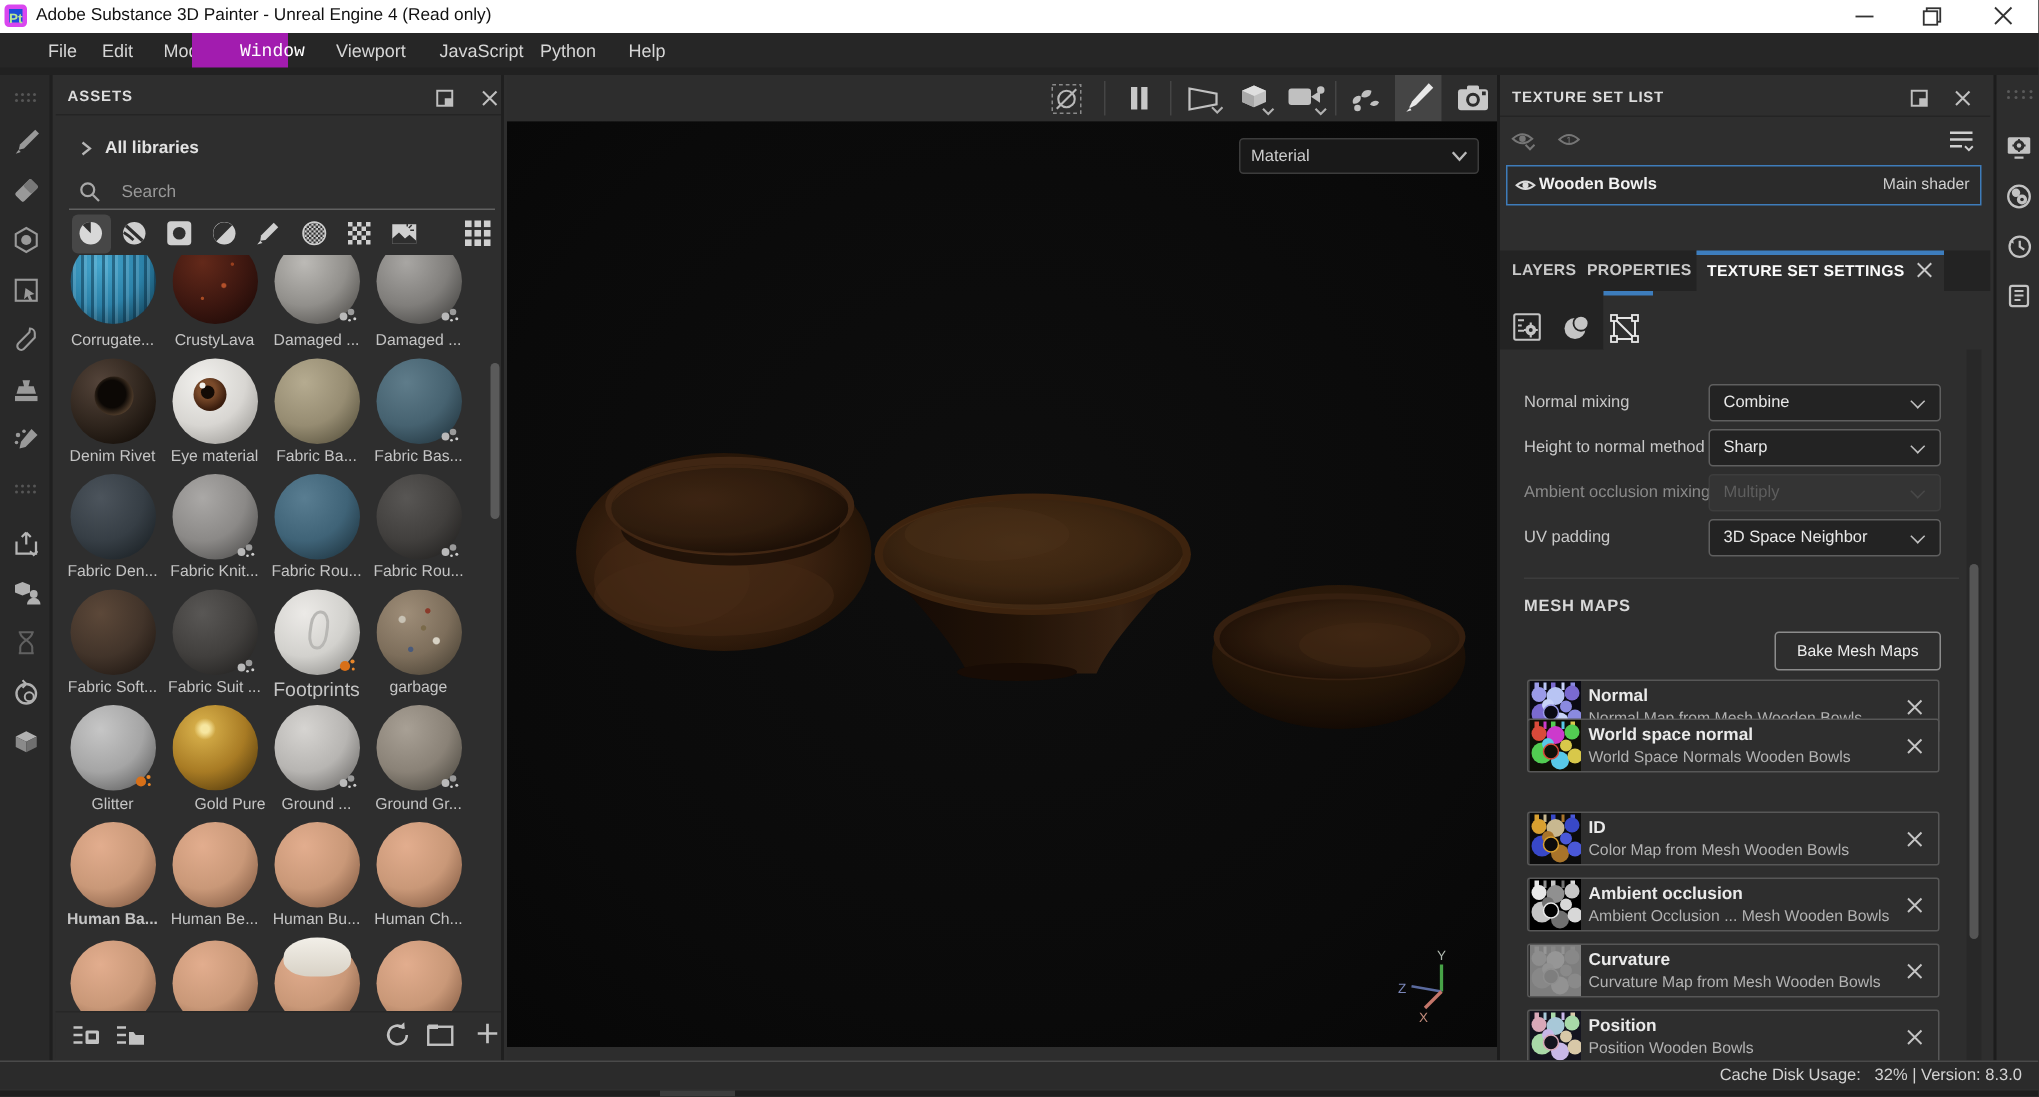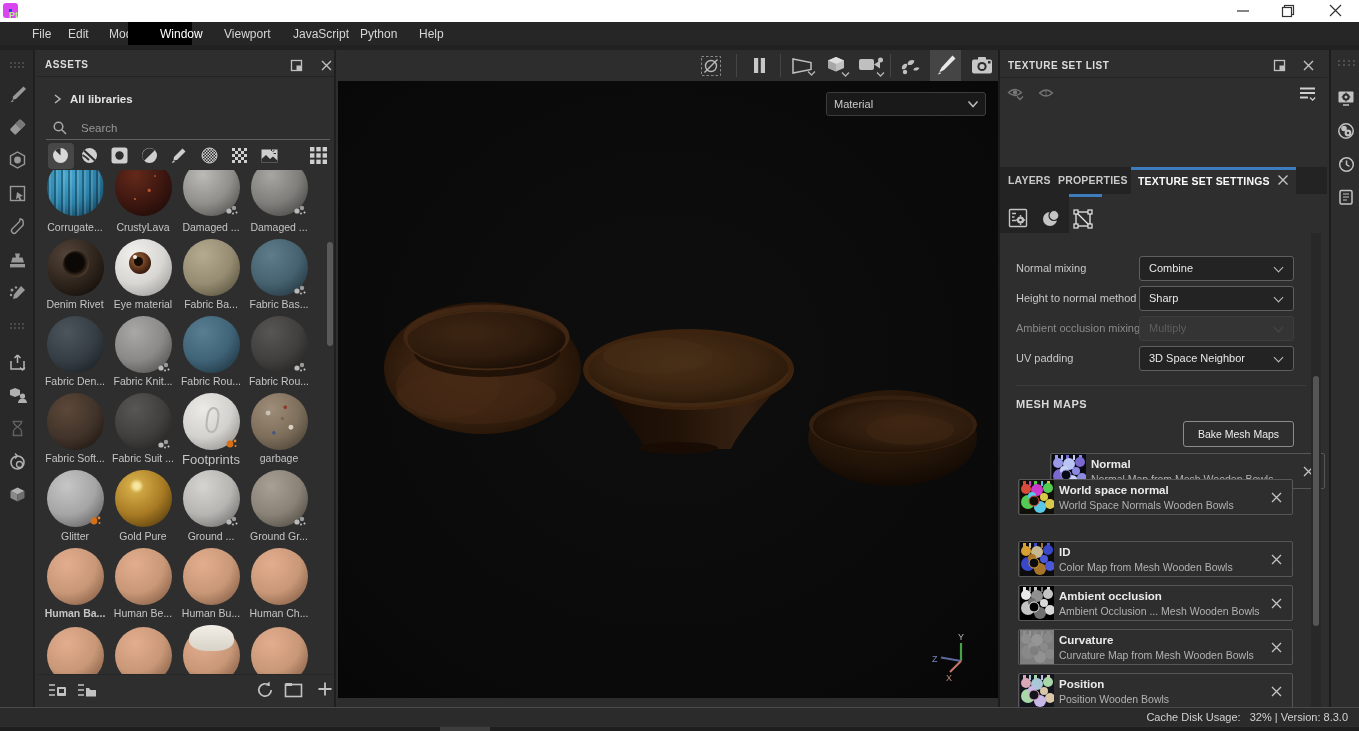--- a/index.html
+++ b/index.html
@@ -2,27 +2,27 @@
 <html><head>
 <meta charset="utf-8">
 <style>
 * { margin:0; padding:0; box-sizing:border-box; }
 html,body { width:1359px; height:731px; overflow:hidden; background:#2e2e2e;
   font-family:"Liberation Sans", sans-serif; position:relative; }
 .abs { position:absolute; }
 
 #titlebar { position:absolute; left:0; top:0; width:1359px; height:22px; background:#ffffff; }
 #pticon { position:absolute; left:3px; top:3px; width:15px; height:15px; border-radius:3px;
-  background:#1d4ed8; border:6px solid #d946ef; color:#b9e892; font-size:9px; font-weight:bold;
+  background:#1d4ed8; border:3px solid #d946ef; color:#b9e892; font-size:9px; font-weight:bold;
   text-align:center; line-height:13px; }
 #titletext { position:absolute; left:24px; top:0; height:22px; line-height:21px; font-size:11.5px; color:#111; }
 
 #menubar { position:absolute; left:0; top:22px; width:1359px; height:24px; background:#262626; }
 .mi { position:absolute; top:0; height:24px; line-height:24px; font-size:12px; color:#d6d6d6; text-align:center;padding-left:32px; }
-.mi.hl { background:#000000; color:#ffffff; }
+.mi.hl { background:#a21caf; color:#ffffff;font-family:Liberation Mono, monospace; }
 
 #lefttool { position:absolute; left:0; top:46px; width:35px; height:661px; background:#292929; border-right:2px solid #1f1f1f; }
 .lticon { position:absolute; left:7px; width:21px; height:21px; }
 
 #assets { position:absolute; left:37px; top:46px; width:299px; height:661px; background:#2e2e2e; border-right:2px solid #1f1f1f; overflow:hidden; }
 
 
 #vptool { position:absolute; left:338px; top:50px; width:660px; height:31px; background:#2d2d2d; }
 #viewport { position:absolute; left:338px; top:81px; width:660px; height:617px; background:#0b0b0b; }
 #vpbottom { position:absolute; left:338px; top:698px; width:660px; height:9px; background:#2d2d2d; }
@@ -44,20 +44,21 @@
 .dd.dis::after { border-color:#484848; }
 .mitem { position:absolute; left:18px; width:275px; height:36px; border:1px solid #575757; border-radius:2px; background:#2e2e2e; }
 .mtitle { position:absolute; left:40px; top:4px; font-size:11.5px; font-weight:bold; color:#eaeaea; }
 .msub { position:absolute; left:40px; top:19px; font-size:10.5px; color:#b2b2b2; white-space:nowrap; }
 .mx { position:absolute; right:9px; top:11px; width:13px; height:13px; }
 </style>
 </head>
 <body>
 <div id="titlebar">
   <div id="pticon">Pt</div>
+  <div id="titletext">Adobe Substance 3D Painter - Unreal Engine 4 (Read only)</div>
   <svg class="abs" style="left:1230px;top:0" width="120" height="22" viewBox="0 0 120 22">
     <line x1="7" y1="11" x2="19" y2="11" stroke="#333" stroke-width="1.2"></line>
     <rect x="54.5" y="5.5" width="9" height="9" fill="none" stroke="#333" stroke-width="1.2"></rect>
     <rect x="52.5" y="7.5" width="9" height="9" fill="#fff" stroke="#333" stroke-width="1.2"></rect>
     <path d="M100 5 L111 16 M111 5 L100 16" stroke="#333" stroke-width="1.2"></path>
   </svg>
 </div>
 <div id="menubar">
   <div class="mi" style="left:0px;width:35px;">File</div>
   <div class="mi" style="left:36px;width:41px;">Edit</div>
@@ -316,21 +317,21 @@
   <div class="abs" style="left:213.5px;top:223px;width:57px;height:57px;border-radius:50%;background:radial-gradient(circle 4px at 30% 35%, #c8c2b4 0 50%, transparent 70%), radial-gradient(circle 3px at 60% 25%, #8a3a2a 0 50%, transparent 70%), radial-gradient(circle 4px at 70% 60%, #d8d2c4 0 50%, transparent 70%), radial-gradient(circle 3px at 40% 70%, #4a5a7a 0 50%, transparent 70%), radial-gradient(circle 3px at 55% 45%, #7a6a4a 0 50%, transparent 70%), radial-gradient(circle at 35% 28%, #9e8d78 0%, #7d6e5b 52%, #4a4235 90%);"></div>
   <div class="abs" style="left:208px;top:282px;width:68px;height:14px;text-align:center;font-size:10.5px;color:#c4c4c4;white-space:nowrap;overflow:hidden;">garbage</div>
   <div class="abs" style="left:9.5px;top:300px;width:57px;height:57px;border-radius:50%;background:radial-gradient(circle at 35% 28%, #c6c6c6 0%, #a5a5a5 52%, #5f5f5f 90%);"></div>
   <svg class="abs" style="left:51.5px;top:344px" width="14" height="12" viewBox="0 0 14 12">
         <circle cx="5" cy="7" r="3.4" fill="#d87018"></circle>
         <circle cx="10" cy="4" r="1.4" fill="#e8872a"></circle>
         <circle cx="10.5" cy="9" r="1" fill="#e8872a"></circle>
       </svg>
   <div class="abs" style="left:4px;top:360px;width:68px;height:14px;text-align:center;font-size:10.5px;color:#c4c4c4;white-space:nowrap;overflow:hidden;">Glitter</div>
   <div class="abs" style="left:77.5px;top:300px;width:57px;height:57px;border-radius:50%;background:radial-gradient(circle 9px at 38% 28%, #f6e6a0 0 30%, transparent 80%), radial-gradient(circle at 35% 28%, #ddb64f 0%, #a87b24 52%, #52390c 90%);"></div>
-  <div class="abs" style="left:72px;top:360px;width:68px;height:14px;text-align:center;font-size:10.5px;color:#c4c4c4;white-space:nowrap;overflow:hidden;">Gold Pure</div>
+  <div class="abs" style="left:72px;top:360px;width:68px;height:14px;text-align:right;font-size:10.5px;color:#c4c4c4;white-space:nowrap;overflow:hidden;">Gold Pure</div>
   <div class="abs" style="left:145.5px;top:300px;width:57px;height:57px;border-radius:50%;background:radial-gradient(circle at 35% 28%, #d6d4d1 0%, #b7b5b2 52%, #6f6d6b 90%);"></div>
   <svg class="abs" style="left:187.5px;top:344px" width="14" height="12" viewBox="0 0 14 12">
         <circle cx="4" cy="8" r="2.6" fill="#b9b9b9"></circle>
         <circle cx="9" cy="5" r="2.2" fill="#9a9a9a"></circle>
         <circle cx="11.5" cy="9.5" r="1" fill="#cfcfcf"></circle>
         <circle cx="8" cy="10.5" r="0.9" fill="#cfcfcf"></circle>
       </svg>
   <div class="abs" style="left:140px;top:360px;width:68px;height:14px;text-align:center;font-size:10.5px;color:#c4c4c4;white-space:nowrap;overflow:hidden;">Ground ...</div>
   <div class="abs" style="left:213.5px;top:300px;width:57px;height:57px;border-radius:50%;background:radial-gradient(circle at 35% 28%, #a8a095 0%, #8a8277 52%, #4e4a42 90%);"></div>
   <svg class="abs" style="left:255.5px;top:344px" width="14" height="12" viewBox="0 0 14 12">
@@ -533,20 +534,28 @@
       <path d="M10 10.5 l3 3 l3 -3" fill="none" stroke="#767676" stroke-width="1.3"></path>
     </svg>
   <svg class="abs" style="left:38px;top:40px" width="16" height="15" viewBox="0 0 16 15">
       <path d="M1.5 7 Q 8 1 14.5 7 Q 8 13 1.5 7 Z" fill="none" stroke="#767676" stroke-width="1.3"></path>
       <text x="6" y="10" font-size="7" fill="#767676" font-family="Liberation Sans">1</text>
     </svg>
   <svg class="abs" style="left:299px;top:40px" width="17" height="16" viewBox="0 0 17 16">
       <path d="M1 2.5 h15 M1 7 h15 M1 11.5 h8" stroke="#cfcfcf" stroke-width="1.8"></path>
       <path d="M11 11.5 l2.6 2.6 l2.6 -2.6" fill="none" stroke="#cfcfcf" stroke-width="1.3"></path>
     </svg>
+  <div class="abs" style="left:4px;top:64px;width:317px;height:27px;background:#2b2b2b;border:1px solid #3e7cba;">
+    <svg class="abs" style="left:5px;top:7px" width="14" height="11" viewBox="0 0 14 11">
+        <path d="M1 5.5 Q 7 0.5 13 5.5 Q 7 10.5 1 5.5 Z" fill="none" stroke="#dcdcdc" stroke-width="1.2"></path>
+        <circle cx="7" cy="5.5" r="2" fill="#dcdcdc"></circle>
+      </svg>
+    <div class="abs" style="left:21px;top:0;height:25px;line-height:25px;font-size:11px;font-weight:bold;color:#f2f2f2;">Wooden Bowls</div>
+    <div class="abs" style="right:7px;top:0;height:25px;line-height:25px;font-size:10.5px;color:#cfcfcf;">Main shader</div>
+  </div>
   <div class="abs" style="left:0;top:121px;width:327px;height:27px;background:#232323;"></div>
   <div class="abs" style="left:8px;top:121px;height:27px;line-height:27px;font-size:10.5px;font-weight:bold;color:#c9c9c9;letter-spacing:0.2px;">LAYERS</div>
   <div class="abs" style="left:58px;top:121px;height:27px;line-height:27px;font-size:10.5px;font-weight:bold;color:#c9c9c9;letter-spacing:0.2px;">PROPERTIES</div>
   <div class="abs" style="left:131px;top:121px;width:165px;height:27px;background:#2e2e2e;border-top:3px solid #3d7dbd;"></div>
   <div class="abs" style="left:138px;top:123px;height:25px;line-height:25px;font-size:10.5px;font-weight:bold;color:#fafafa;letter-spacing:0.2px;">TEXTURE SET SETTINGS</div>
   <svg class="abs" style="left:277px;top:128px" width="12" height="12" viewBox="0 0 12 12">
       <path d="M1.5 1.5 L10.5 10.5 M10.5 1.5 L1.5 10.5" stroke="#c8c8c8" stroke-width="1.3"></path>
     </svg>
   <div class="abs" style="left:0;top:148px;width:69px;height:39px;background:#232323;"></div>
   <div class="abs" style="left:69px;top:148px;width:33px;height:39px;background:#2e2e2e;border-top:3px solid #3d7dbd;"></div>
@@ -577,21 +586,21 @@
   <div class="abs" style="left:16px;top:240px;height:25px;line-height:25px;font-size:11px;color:#c8c8c8;">Height to normal method</div>
   <div class="abs" style="left:16px;top:270px;height:25px;line-height:25px;font-size:11px;color:#8a8a8a;">Ambient occlusion mixing</div>
   <div class="abs" style="left:16px;top:300px;height:25px;line-height:25px;font-size:11px;color:#c8c8c8;">UV padding</div>
   <div class="dd abs" style="left:139px;top:210px;">Combine</div>
   <div class="dd abs" style="left:139px;top:240px;">Sharp</div>
   <div class="dd dis abs" style="left:139px;top:270px;">Multiply</div>
   <div class="dd abs" style="left:139px;top:300px;">3D Space Neighbor</div>
   <div class="abs" style="left:16px;top:339px;width:290px;height:1px;background:#3c3c3c;"></div>
   <div class="abs" style="left:16px;top:352px;font-size:11px;font-weight:bold;color:#d8d8d8;letter-spacing:0.5px;">MESH MAPS</div>
   <div class="abs" style="left:183px;top:375px;width:111px;height:26px;border:1px solid #8c8c8c;border-radius:3px;text-align:center;line-height:24px;font-size:10.5px;color:#ececec;">Bake Mesh Maps</div>
-  <div class="mitem" style="top:407px;margin-left:32px;">
+  <div class="mitem" style="top:407px;">
       <svg class="abs" style="left:1px;top:0px" width="34" height="34" viewBox="0 0 34 34">
         <rect width="34" height="34" fill="#0a0a14"></rect>
         <rect x="3" y="1" width="3" height="6" fill="#9a9ae8"></rect>
         <rect x="9" y="1" width="2" height="5" fill="#b8c4f4"></rect>
         <rect x="14" y="1" width="3" height="7" fill="#7a6ad0"></rect>
         <rect x="21" y="1" width="2" height="5" fill="#c8d2f8"></rect>
         <rect x="27" y="1" width="3" height="6" fill="#8a8ae0"></rect>
         <circle cx="8" cy="22" r="7" fill="#7a6ad0"></circle>
         <circle cx="20" cy="27" r="6" fill="#c8d2f8"></circle>
         <circle cx="30" cy="24" r="5" fill="#8a8ae0"></circle>

